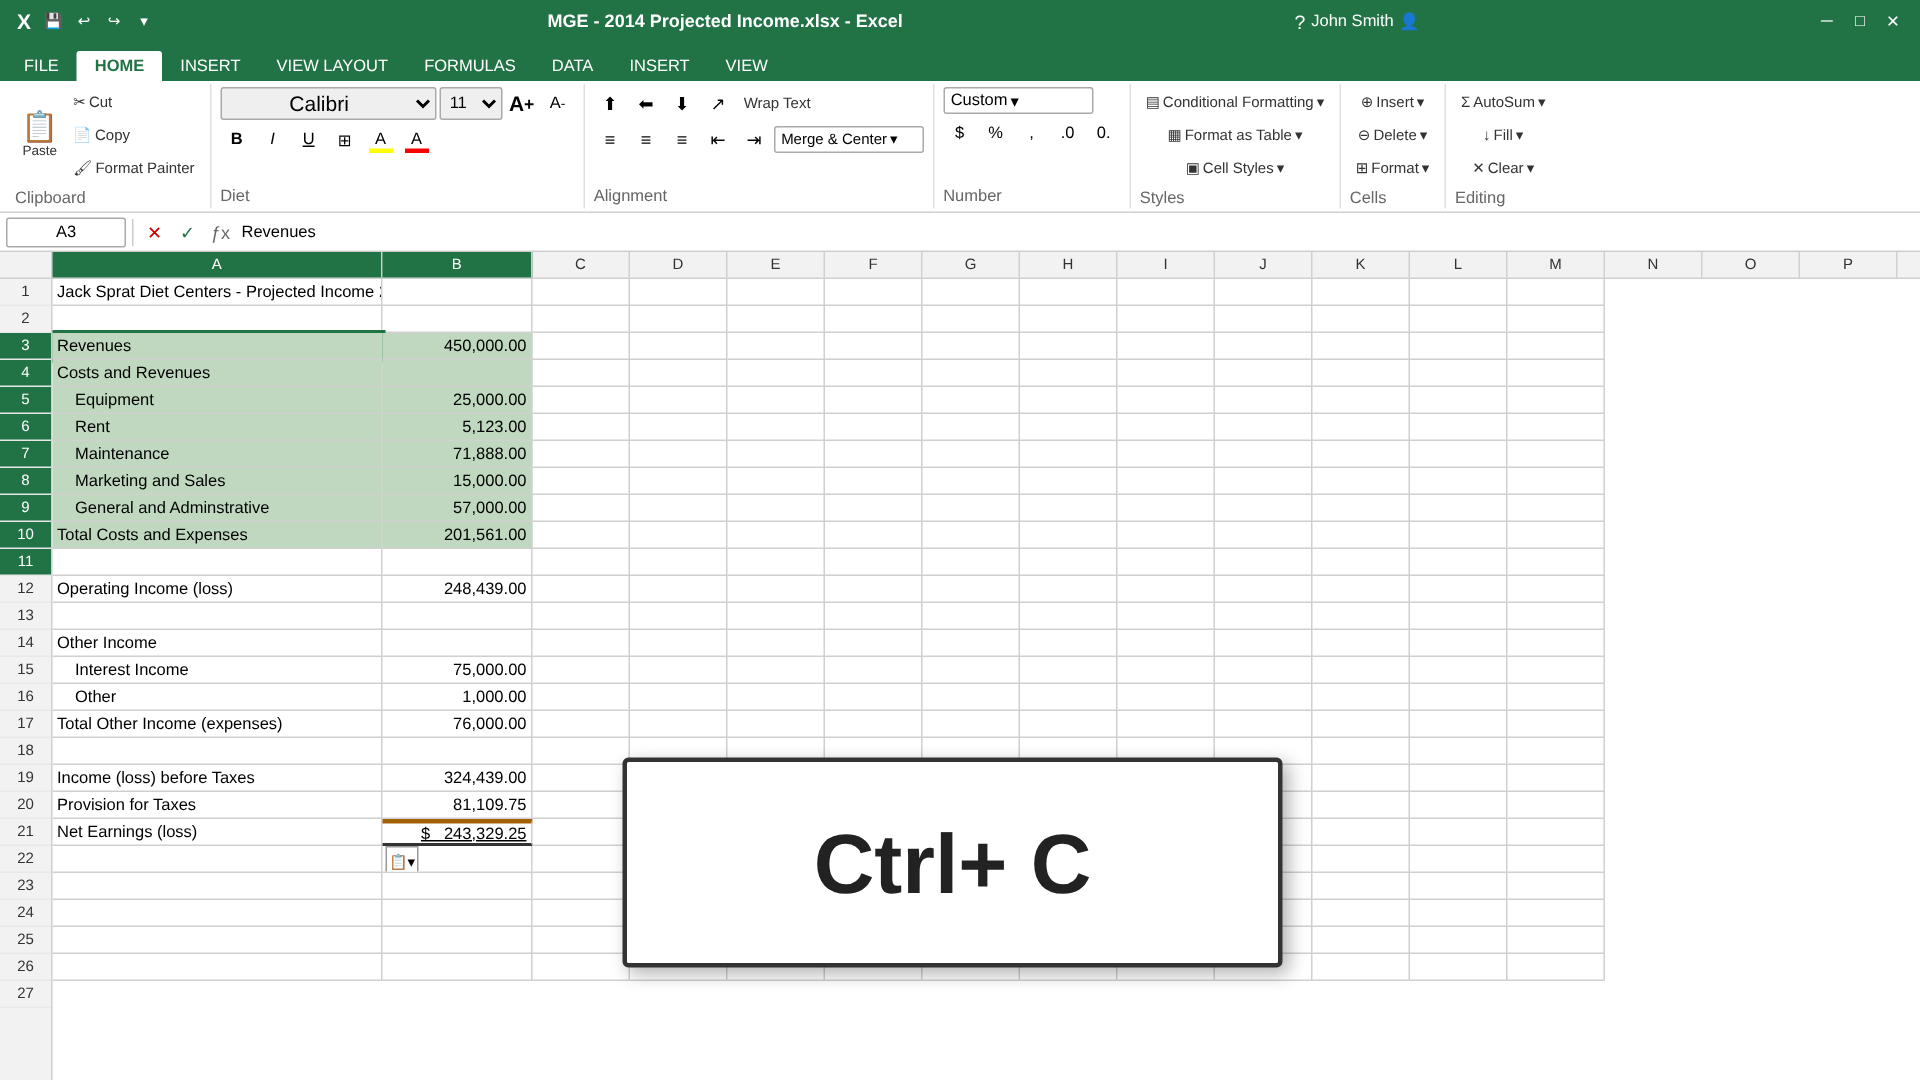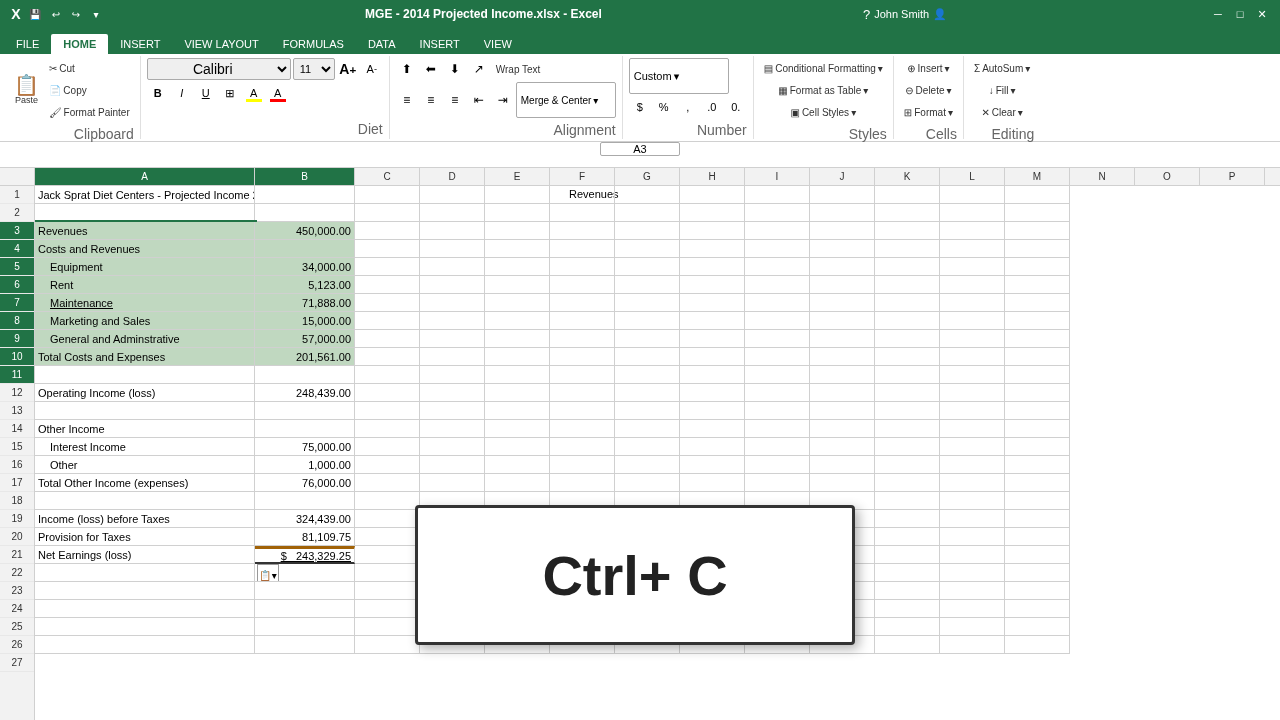--- a/index.html
+++ b/index.html
@@ -55,26 +55,26 @@
     .ribbon-group {
       display: flex;
       flex-direction: column;
       align-items: flex-start;
       padding: 2px 6px;
       border-right: 1px solid #e0e0e0;
       min-width: fit-content;
     }
     .ribbon-group:last-child { border-right: none; }
     .ribbon-group-label {
-      font-size: 14px;
+      font-size: 11px;
       color: #666;
       margin-top: auto;
       padding-top: 4px;
       width: 100%;
-      text-align: right;
+      text-align: left;
     }
     .ribbon-row { display: flex; align-items: center; gap: 2px; }
     .ribbon-btn {
       display: flex;
       flex-direction: column;
       align-items: center;
       justify-content: center;
       padding: 2px 4px;
       border-radius: 2px;
       cursor: pointer;
@@ -125,41 +125,40 @@
     .format-btn.underline { text-decoration: underline; }
     .align-btn {
       width: 22px; height: 22px;
       border: 1px solid transparent;
       border-radius: 2px;
       cursor: pointer;
       display: flex; align-items: center; justify-content: center;
       font-size: 12px;
     }
     .dropdown-btn {
-      height: 36px;
+      height: 18px;
       border: 1px solid #aaa;
       border-radius: 2px;
       font-size: 11px;
       padding: 0 4px;
       background: white;
       cursor: pointer;
       display: flex; align-items: center; gap: 2px;
       min-width: 80px;
     }
 
     
     #formula-bar {
       height: 26px;
       background: #fff;
       border-bottom: 1px solid #d0d0d0;
       display: flex;
       align-items: center;
       padding: 0 4px;
       gap: 4px;
-      flex-direction: column;
     }
     #cell-ref {
       width: 80px;
       height: 20px;
       border: 1px solid #aaa;
       border-radius: 2px;
       font-size: 11px;
       padding: 0 4px;
       text-align: center;
     }
@@ -585,21 +584,21 @@
           <div class="cell col-rest"></div>
           <div class="cell col-rest"></div>
           <div class="cell col-rest"></div>
           <div class="cell col-rest"></div>
           <div class="cell col-rest"></div>
           <div class="cell col-rest"></div>
         </div>
 
         <div class="grid-row">
           <div class="cell col-A active-selection" style="padding-left:15px;">Equipment</div>
-          <div class="cell col-B number active-selection">34,000.00</div>
+          <div class="cell col-B number active-selection">25,000.00</div>
           <div class="cell col-C"></div>
           <div class="cell col-D"></div>
           <div class="cell col-rest"></div>
           <div class="cell col-rest"></div>
           <div class="cell col-rest"></div>
           <div class="cell col-rest"></div>
           <div class="cell col-rest"></div>
           <div class="cell col-rest"></div>
           <div class="cell col-rest"></div>
           <div class="cell col-rest"></div>
@@ -617,21 +616,21 @@
           <div class="cell col-rest"></div>
           <div class="cell col-rest"></div>
           <div class="cell col-rest"></div>
           <div class="cell col-rest"></div>
           <div class="cell col-rest"></div>
           <div class="cell col-rest"></div>
         </div>
 
 
         <div class="grid-row">
-          <div class="cell col-A active-selection" style="padding-left:15px;text-decoration:underline;">Maintenance</div>
+          <div class="cell col-A active-selection" style="padding-left:15px;">Maintenance</div>
           <div class="cell col-B number active-selection">71,888.00</div>
           <div class="cell col-C"></div>
           <div class="cell col-D"></div>
           <div class="cell col-rest"></div>
           <div class="cell col-rest"></div>
           <div class="cell col-rest"></div>
           <div class="cell col-rest"></div>
           <div class="cell col-rest"></div>
           <div class="cell col-rest"></div>
           <div class="cell col-rest"></div>

